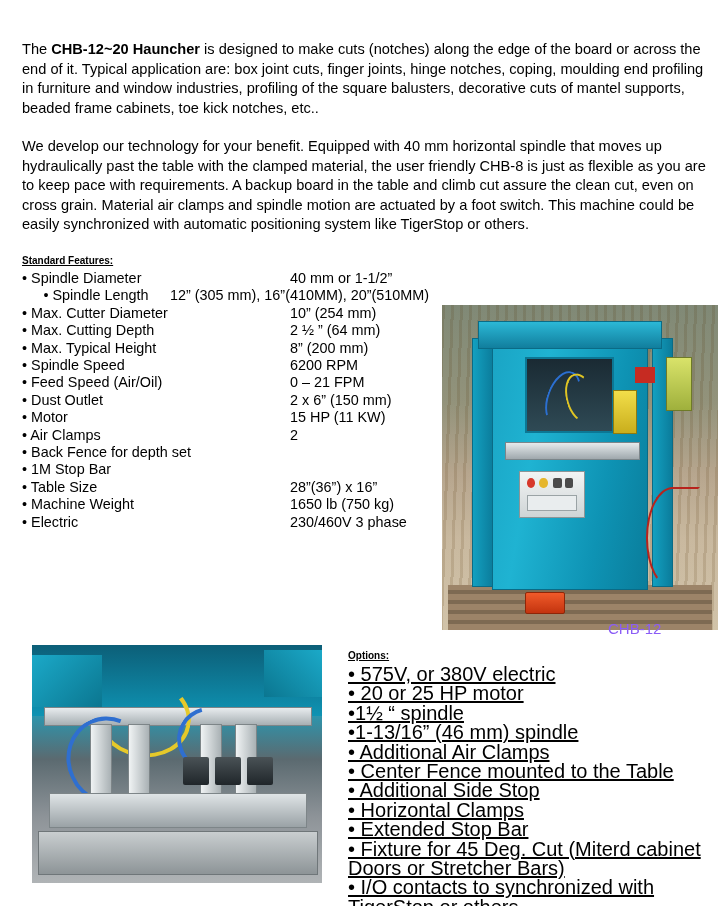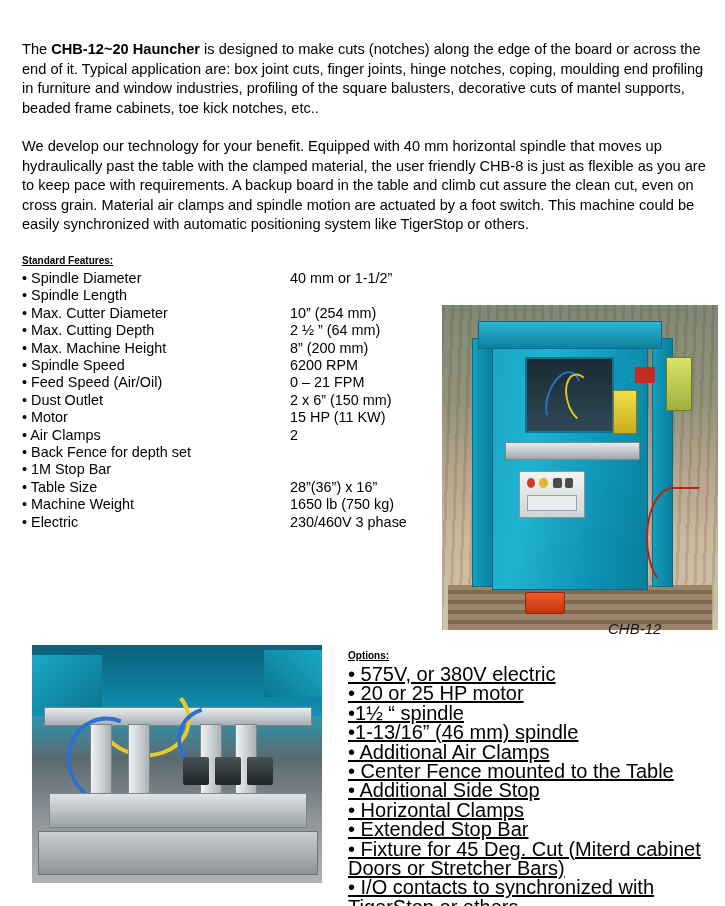--- a/index.html
+++ b/index.html
@@ -93,22 +93,21 @@
     top: 645px;
     width: 290px;
     height: 238px;
     background: #b9a893;
   }
   .caption {
     position: absolute;
     left: 600px;
     top: 620px;
     font-size: 15px;
-    color: #0f172a;
-    font-style: italic;
+    color: #8b5cf6;
   }
   .bg-wood2 {
     position:absolute; left:0; top:0; width:100%; height:100%;
     background:
       repeating-linear-gradient(92deg, rgba(120,95,60,0.18) 0 3px, rgba(255,255,255,0.05) 3px 9px),
       linear-gradient(180deg, #79836f 0%, #8d8d74 30%, #b3a188 52%, #c6b59a 72%, #cfc0a4 100%);
   }
   .pallet {
     position:absolute; left:2%; bottom:0; width:96%; height:14%;
     background: repeating-linear-gradient(0deg,#9c8468 0 6px,#7d6a52 6px 10px);
@@ -240,35 +239,36 @@
 
   <div class="features">
     <div class="sec-title">Standard Features:</div>
 
     <div class="feat-row">
       <span class="feat-label">• Spindle Diameter</span>
       <span class="feat-value">40 mm or 1-1/2”</span>
     </div>
 
     <div class="feat-row">
-      <span class="feat-label" style="width:148px;flex:0 0 148px;">• Spindle Length</span>
+      <span class="feat-label" style="width:148px;flex:0 0 148px;text-align:center;">• Spindle Length</span>
+      <span class="feat-value">12” (305 mm), 16”(410MM), 20”(510MM)</span>
     </div>
 
     <div class="feat-row">
       <span class="feat-label">• Max. Cutter Diameter</span>
       <span class="feat-value">10” (254 mm)</span>
     </div>
 
     <div class="feat-row">
       <span class="feat-label">• Max. Cutting Depth</span>
       <span class="feat-value">2 ½ ” (64 mm)</span>
     </div>
 
     <div class="feat-row">
-      <span class="feat-label">• Max. Machine Height</span>
+      <span class="feat-label">• Max. Typical Height</span>
       <span class="feat-value">8” (200 mm)</span>
     </div>
 
     <div class="feat-row">
       <span class="feat-label">• Spindle Speed</span>
       <span class="feat-value">6200 RPM</span>
     </div>
 
     <div class="feat-row">
       <span class="feat-label">• Feed Speed (Air/Oil)</span>

